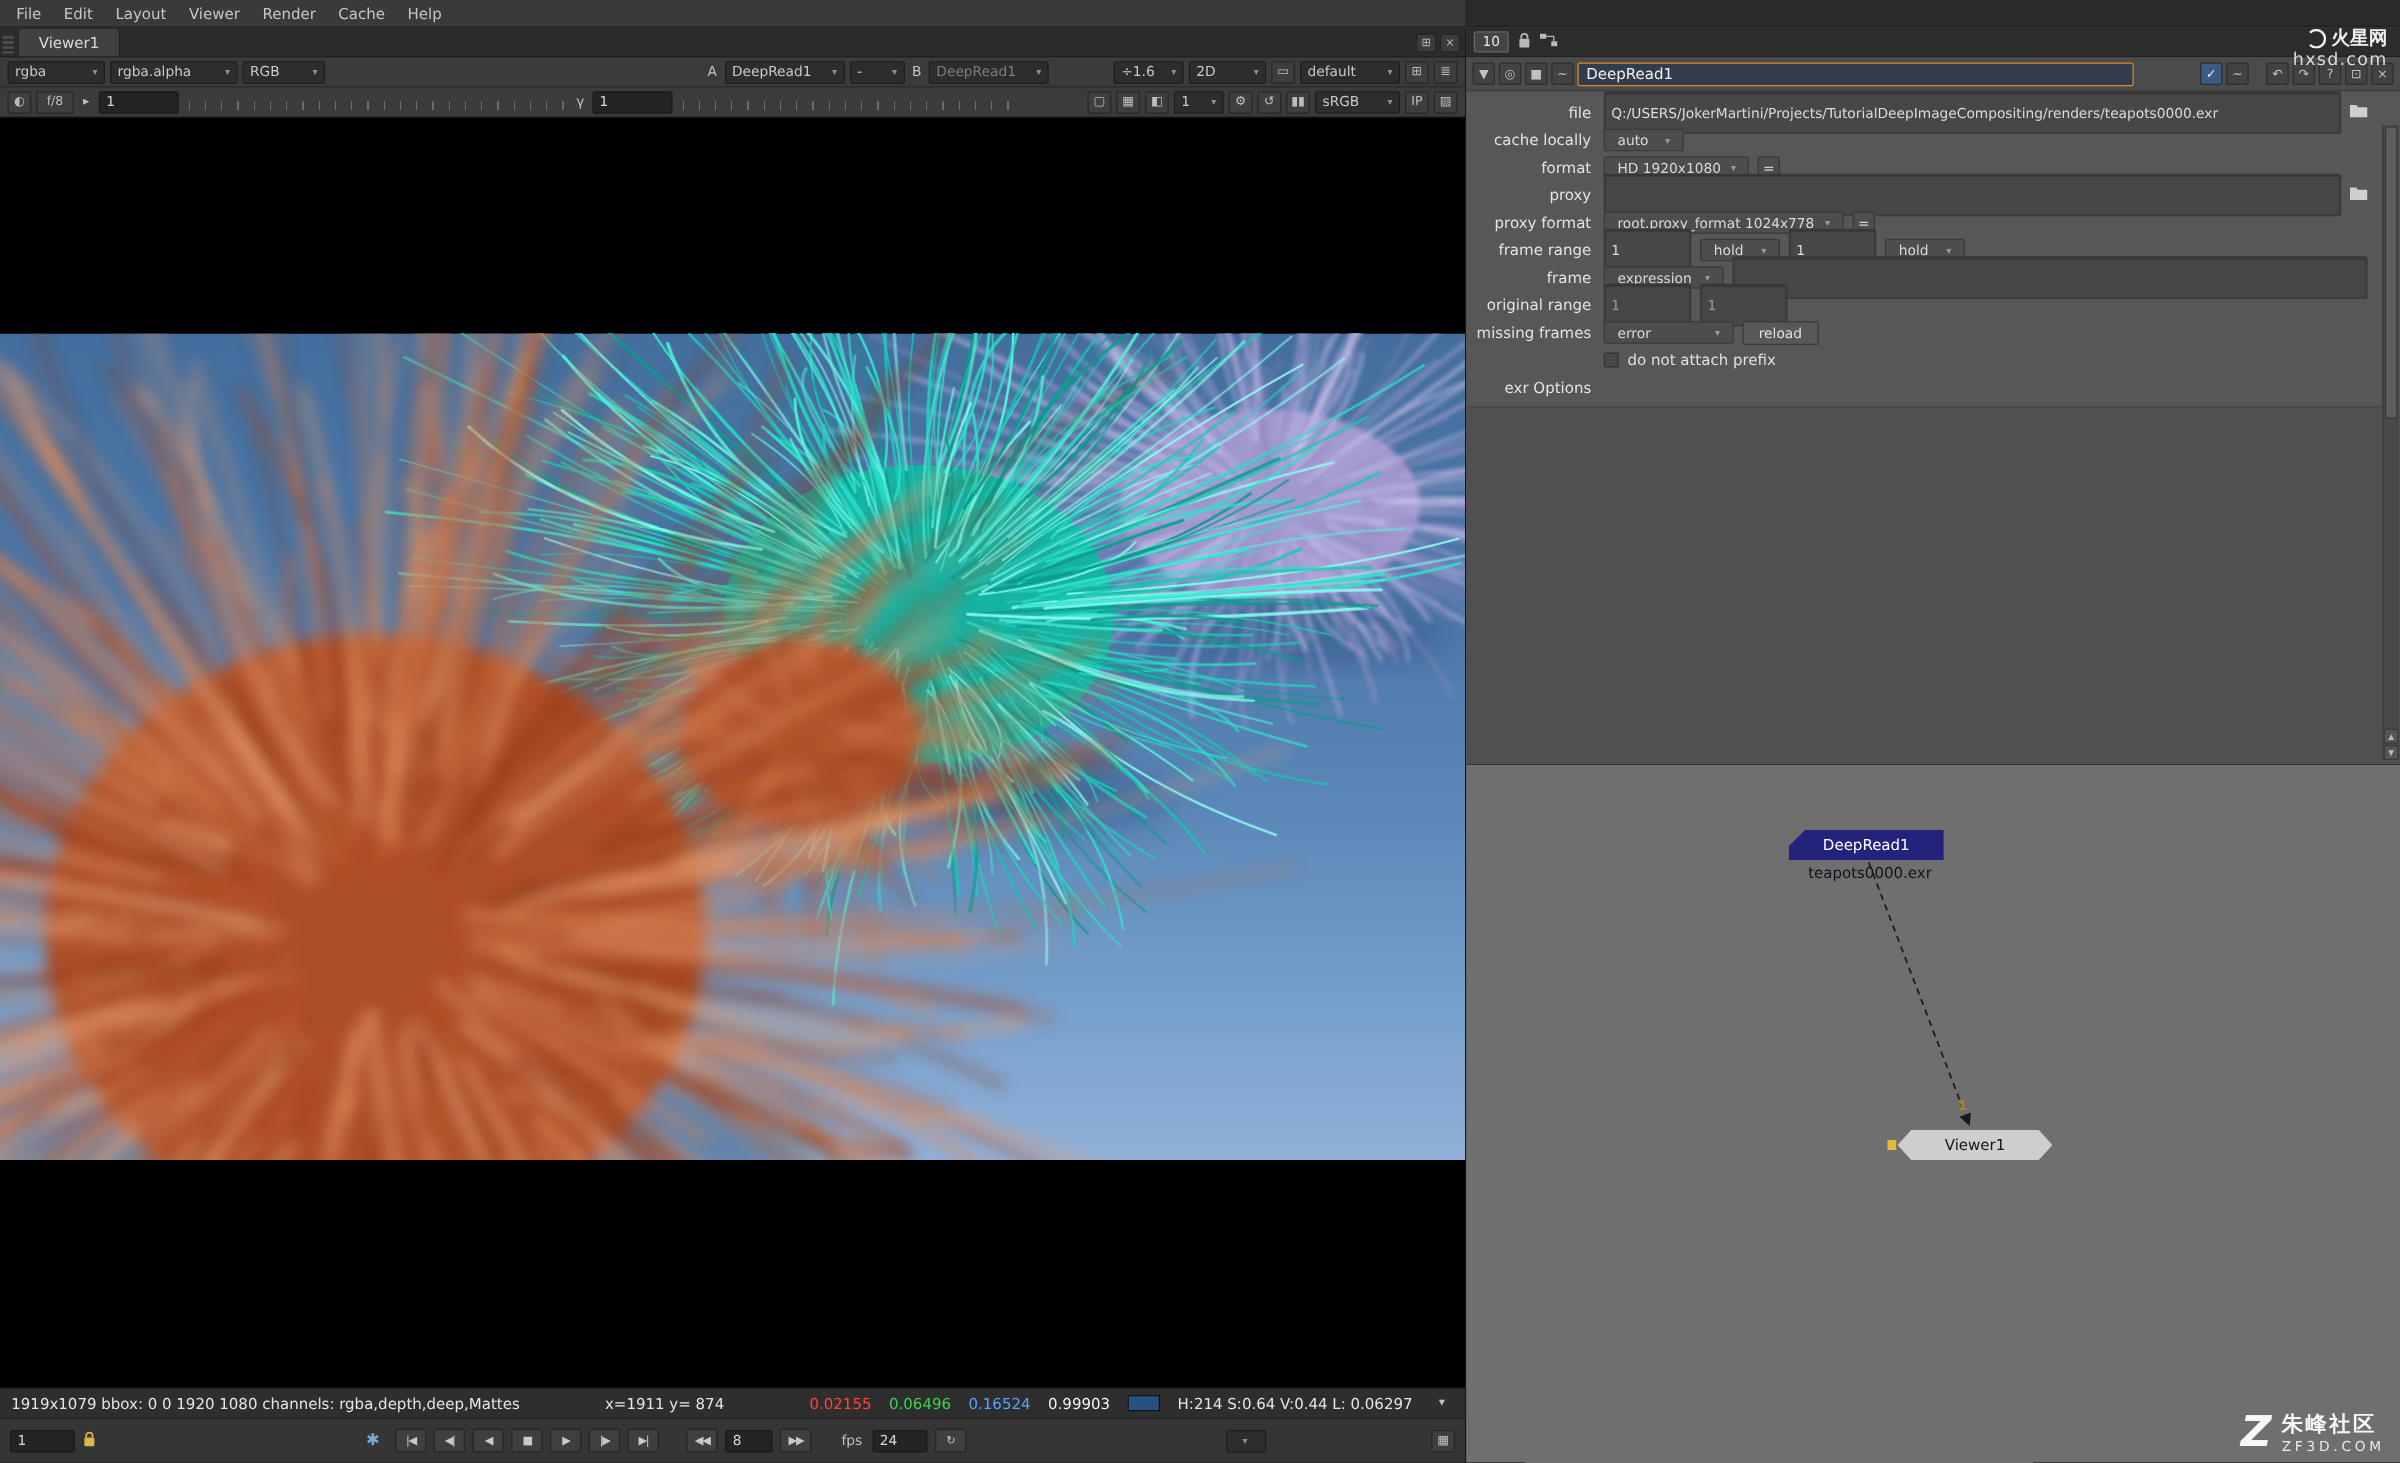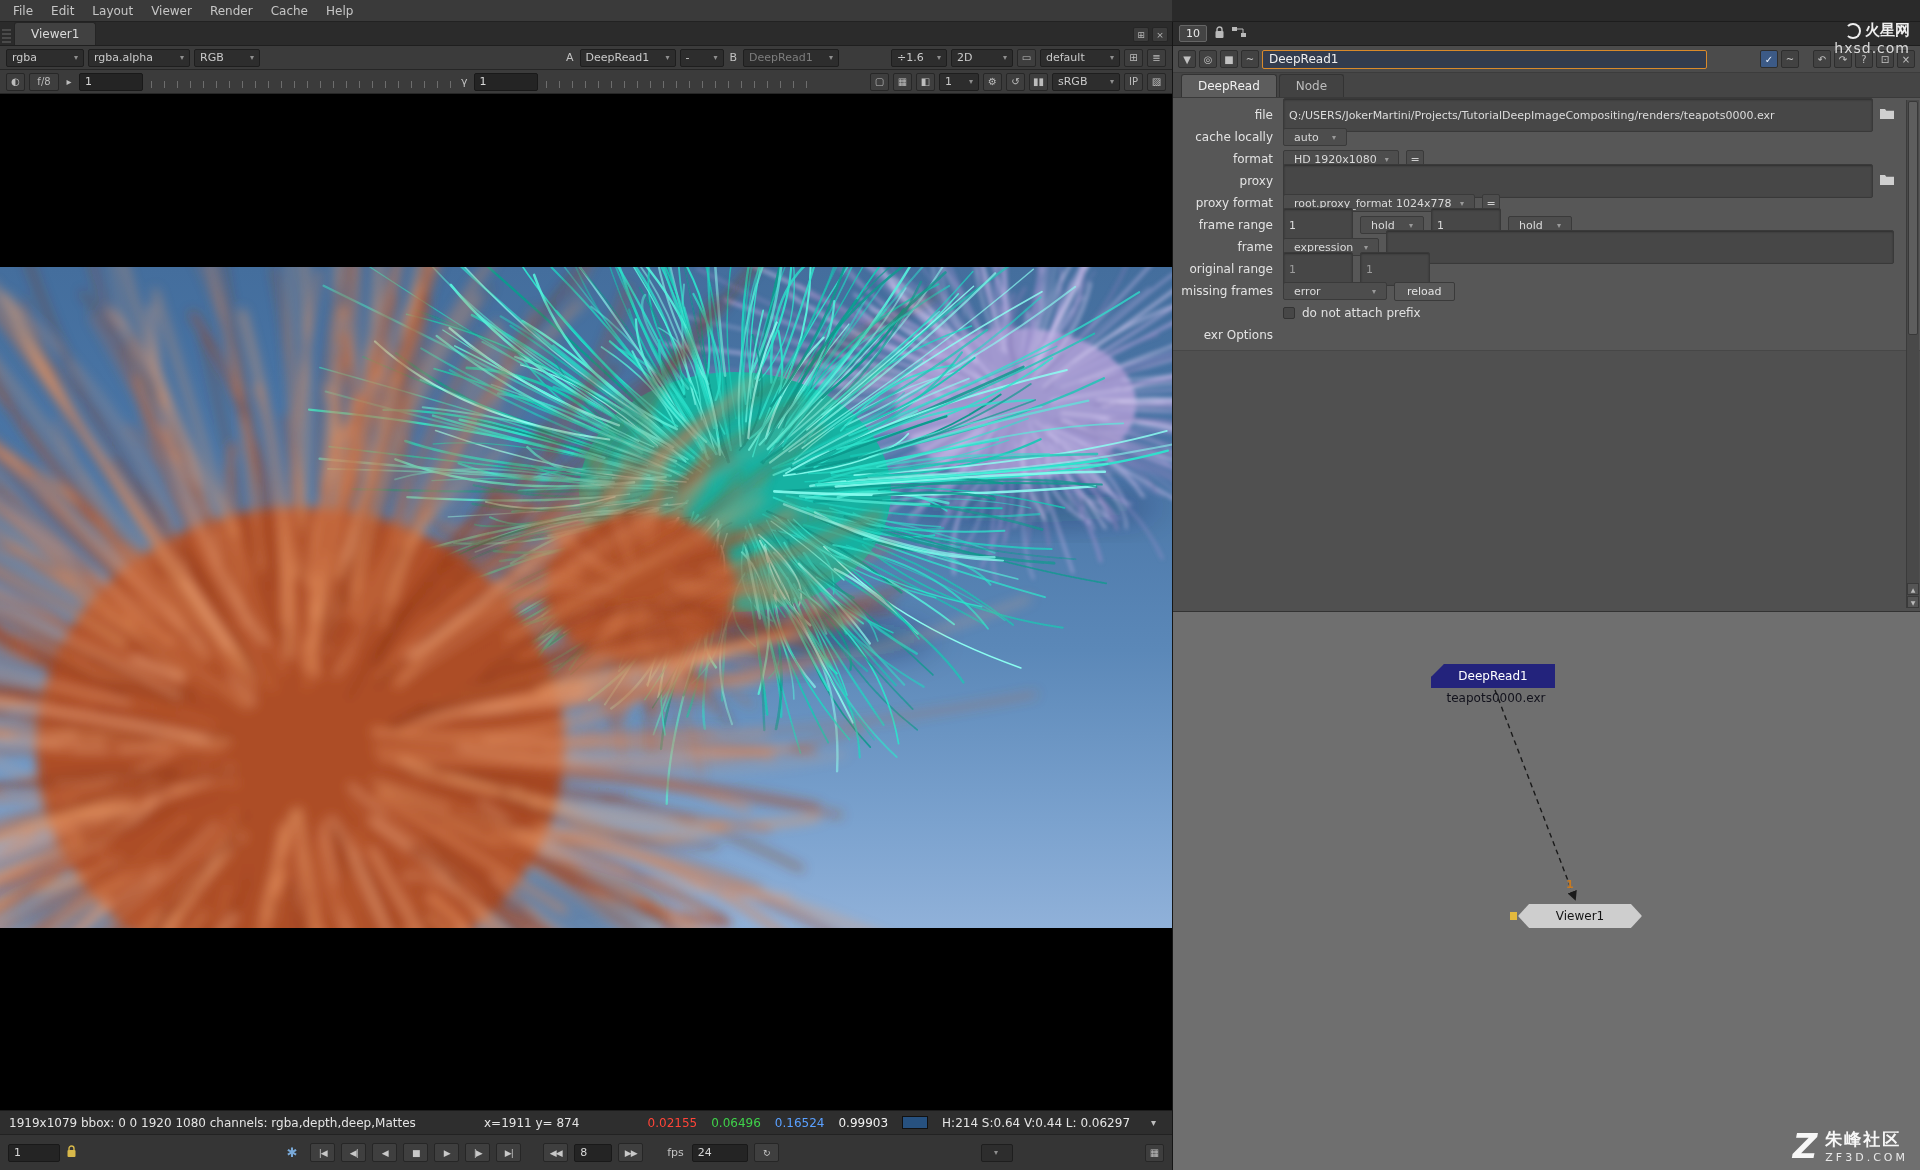--- a/index.html
+++ b/index.html
@@ -1422,21 +1422,21 @@
         <span class="tbtn">■</span>
         <span class="tbtn">▶</span>
         <span class="tbtn">|▶</span>
         <span class="tbtn">▶|</span>
         <span style="width:10px"></span>
         <span class="tbtn">◀◀</span>
         <div class="inp" style="width:38px">8</div>
         <span class="tbtn">▶▶</span>
         <span style="width:10px"></span>
         <span class="lbl">fps</span>
-        <div class="inp" style="width:56px">24</div>
+        <div class="inp" style="width:44px">24</div>
         <span class="tbtn">↻</span>
         <span class="spacer"></span>
         <div class="dd" style="width:32px">
           <span class="arr">▾</span>
         </div>
         <span style="width:120px"></span>
         <span class="ibtn">▦</span>
       </div>
     </div>
 
@@ -1472,24 +1472,20 @@
             <span class="picon">~</span>
             <span style="width:8px"></span>
             <span class="picon">↶</span>
             <span class="picon">↷</span>
             <span class="picon">?</span>
             <span class="picon">⊡</span>
             <span class="picon">×</span>
           </div>
         </div>
 
-        <div class="ptabs">
-          <div class="ptab active">DeepRead</div>
-          <div class="ptab">Node</div>
-        </div>
 
         <div class="form">
 
           <div class="frow">
             <span class="flabel">file</span>
             <div class="ffield">
               <div class="rp-inp" style="flex:1">Q:/USERS/JokerMartini/Projects/TutorialDeepImageCompositing/renders/teapots0000.exr</div>
               <span>
                 <svg width="14" height="11" viewBox="0 0 14 11">
                     <path d="M0 1 h5 l1.3 1.8 H14 V11 H0 z" fill="#cfcfcf"></path>

